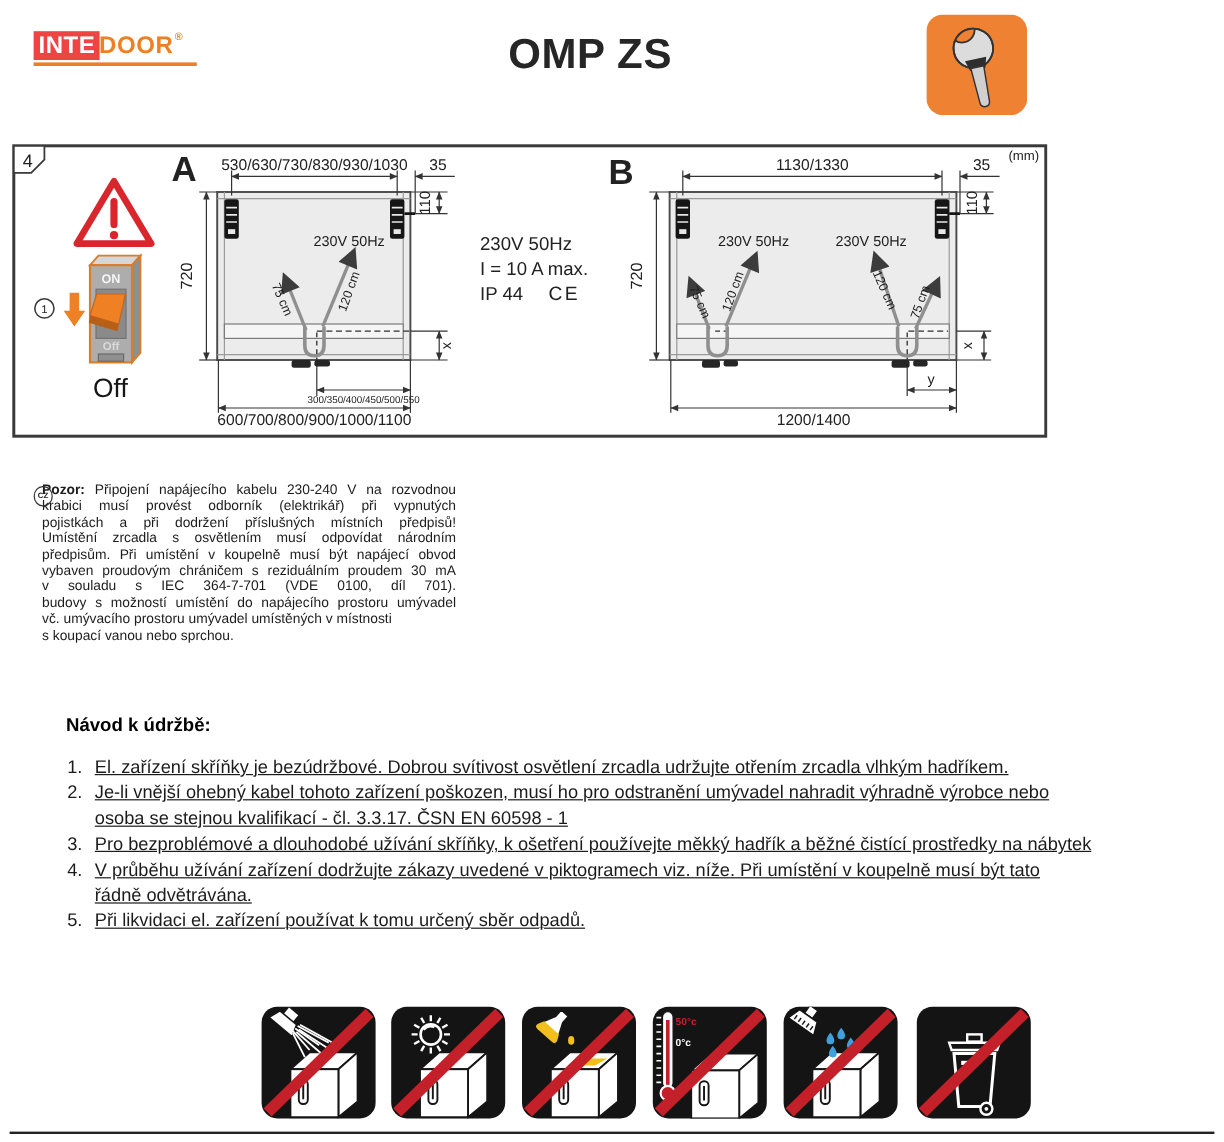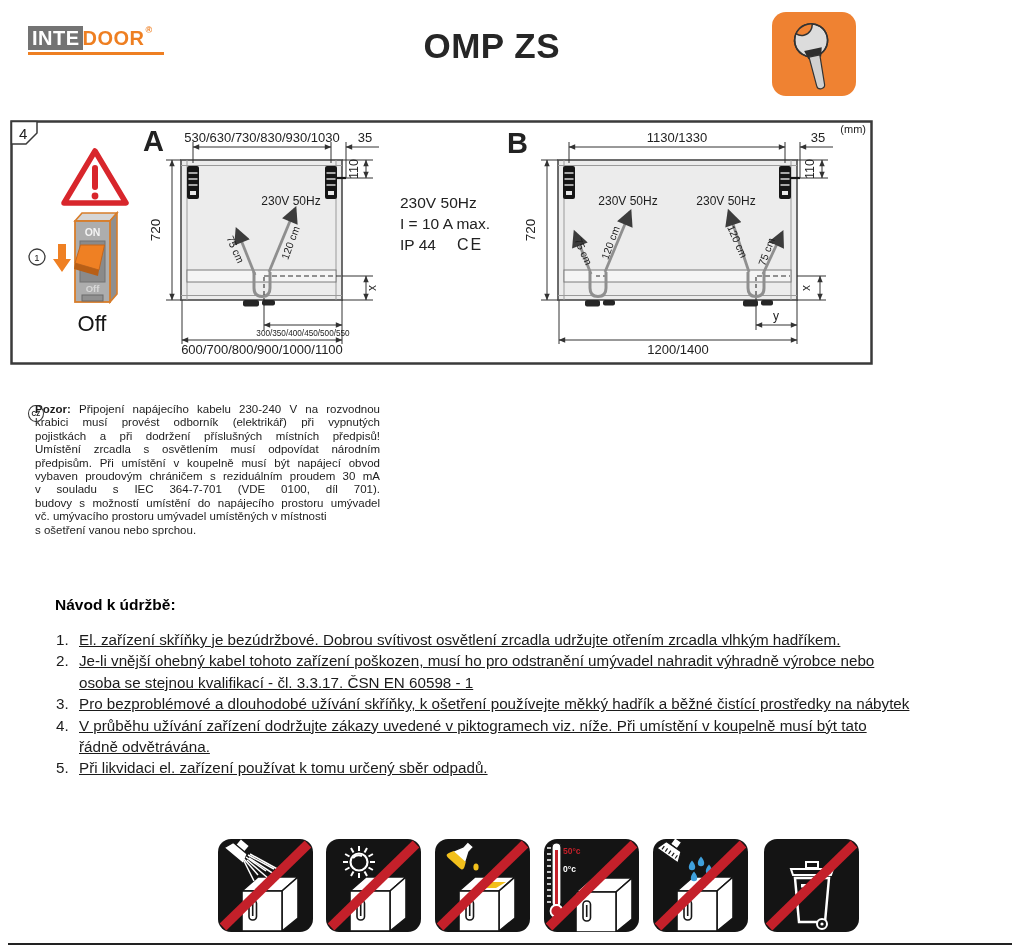--- a/index.html
+++ b/index.html
@@ -4,21 +4,21 @@
 <style>
   html,body{margin:0;padding:0;}
   body{
     width:1020px;height:952px;position:relative;background:#fff;overflow:hidden;
     font-family:"Liberation Sans","DejaVu Sans",sans-serif;color:#1b1b1b;
   }
   svg text{font-family:"Liberation Sans","DejaVu Sans",sans-serif;}
   
   .logo{position:absolute;left:28px;top:26px;width:136px;}
   .logo-row{display:flex;align-items:flex-start;line-height:1;}
-  .logo-inte{background:#737373;color:#fff;font-weight:bold;font-size:20px;padding:2px 3px 2px 4px;letter-spacing:.5px;}
+  .logo-inte{background:#ef4444;color:#fff;font-weight:bold;font-size:20px;padding:2px 3px 2px 4px;letter-spacing:.5px;}
   .logo-door{color:#ee7f22;font-weight:bold;font-size:20px;padding:2px 0 2px 0;letter-spacing:.5px;}
   .logo-reg{color:#ee7f22;font-size:9px;font-weight:bold;margin-left:1px;}
   .logo-rule{height:2.5px;background:#ee7f22;margin-top:2px;}
   .page-title{position:absolute;left:310px;top:26px;width:250px;text-align:right;
     font-size:35px;font-weight:bold;color:#262626;letter-spacing:.5px;}
   .wrench{position:absolute;left:772px;top:12px;}
   
   .panel-svg{position:absolute;left:10px;top:120px;}
   
   .warn{position:absolute;left:28px;top:403px;width:352px;font-size:11.5px;line-height:13.4px;color:#1c1c1c;}
@@ -269,21 +269,21 @@
   <div class="warn-text">
     <div class="warn-line"><b>Pozor:</b> <span>Připojení napájecího kabelu 230-240 V na rozvodnou</span></div>
     <div class="warn-line">krabici musí provést odborník (elektrikář) při vypnutých</div>
     <div class="warn-line">pojistkách a při dodržení příslušných místních předpisů!</div>
     <div class="warn-line">Umístění zrcadla s osvětlením musí odpovídat národním</div>
     <div class="warn-line">předpisům. Při umístění v koupelně musí být napájecí obvod</div>
     <div class="warn-line">vybaven proudovým chráničem s reziduálním proudem 30 mA</div>
     <div class="warn-line">v souladu s IEC 364-7-701 (VDE 0100, díl 701).</div>
     <div class="warn-line">budovy s možností umístění do napájecího prostoru umývadel</div>
     <div class="warn-line no-j">vč. umývacího prostoru umývadel umístěných v místnosti</div>
-    <div class="warn-line no-j">s ošetření vanou nebo sprchou.</div>
+    <div class="warn-line no-j">s koupací vanou nebo sprchou.</div>
   </div>
 </div>
 
 <div class="mh">Návod k údržbě:</div>
 <div class="ml">
   <div class="mi"><span class="num">1.</span><span>El. zařízení skříňky je bezúdržbové. Dobrou svítivost osvětlení zrcadla udržujte otřením zrcadla vlhkým hadříkem.</span></div>
   <div class="mi"><span class="num">2.</span><span>Je-li vnější ohebný kabel tohoto zařízení poškozen, musí ho pro odstranění umývadel nahradit výhradně výrobce nebo</span></div>
   <div class="mi cont">osoba se stejnou kvalifikací - čl. 3.3.17. ČSN EN 60598 - 1</div>
   <div class="mi"><span class="num">3.</span><span>Pro bezproblémové a dlouhodobé užívání skříňky, k ošetření používejte měkký hadřík a běžné čistící prostředky na nábytek</span></div>
   <div class="mi"><span class="num">4.</span><span>V průběhu užívání zařízení dodržujte zákazy uvedené v piktogramech viz. níže. Při umístění v koupelně musí být tato</span></div>

